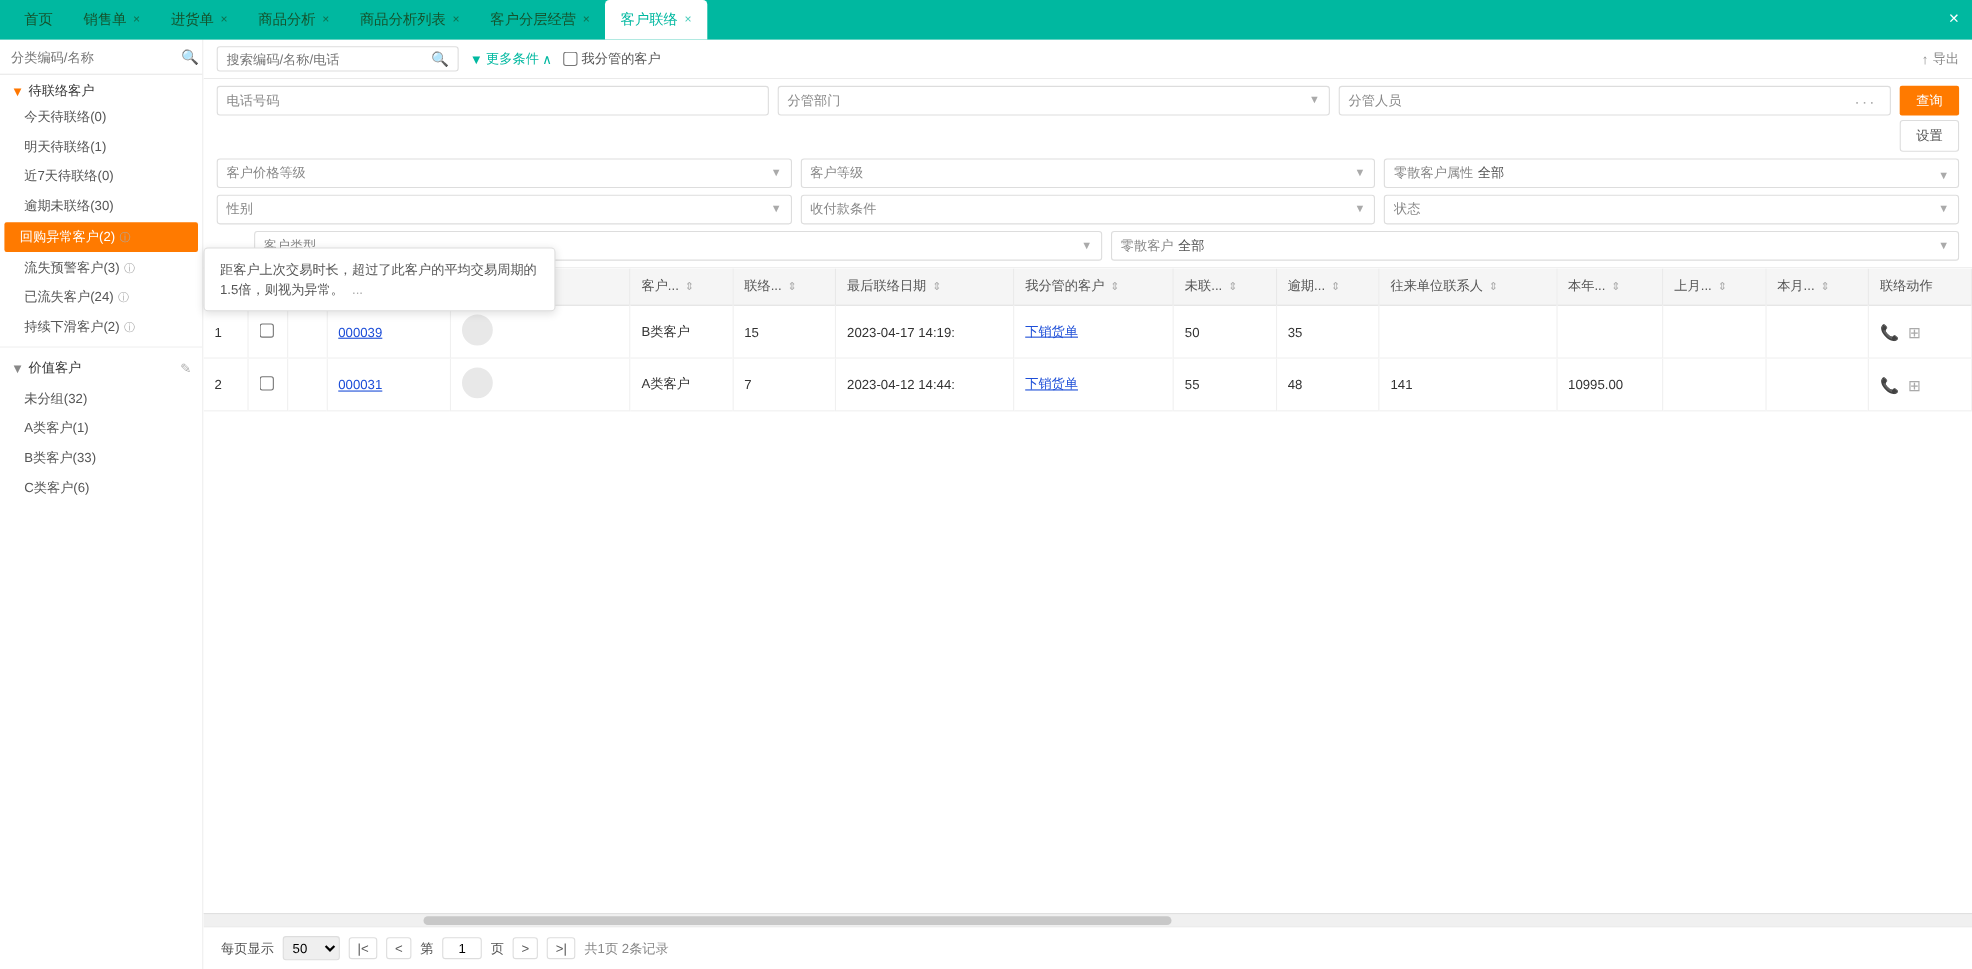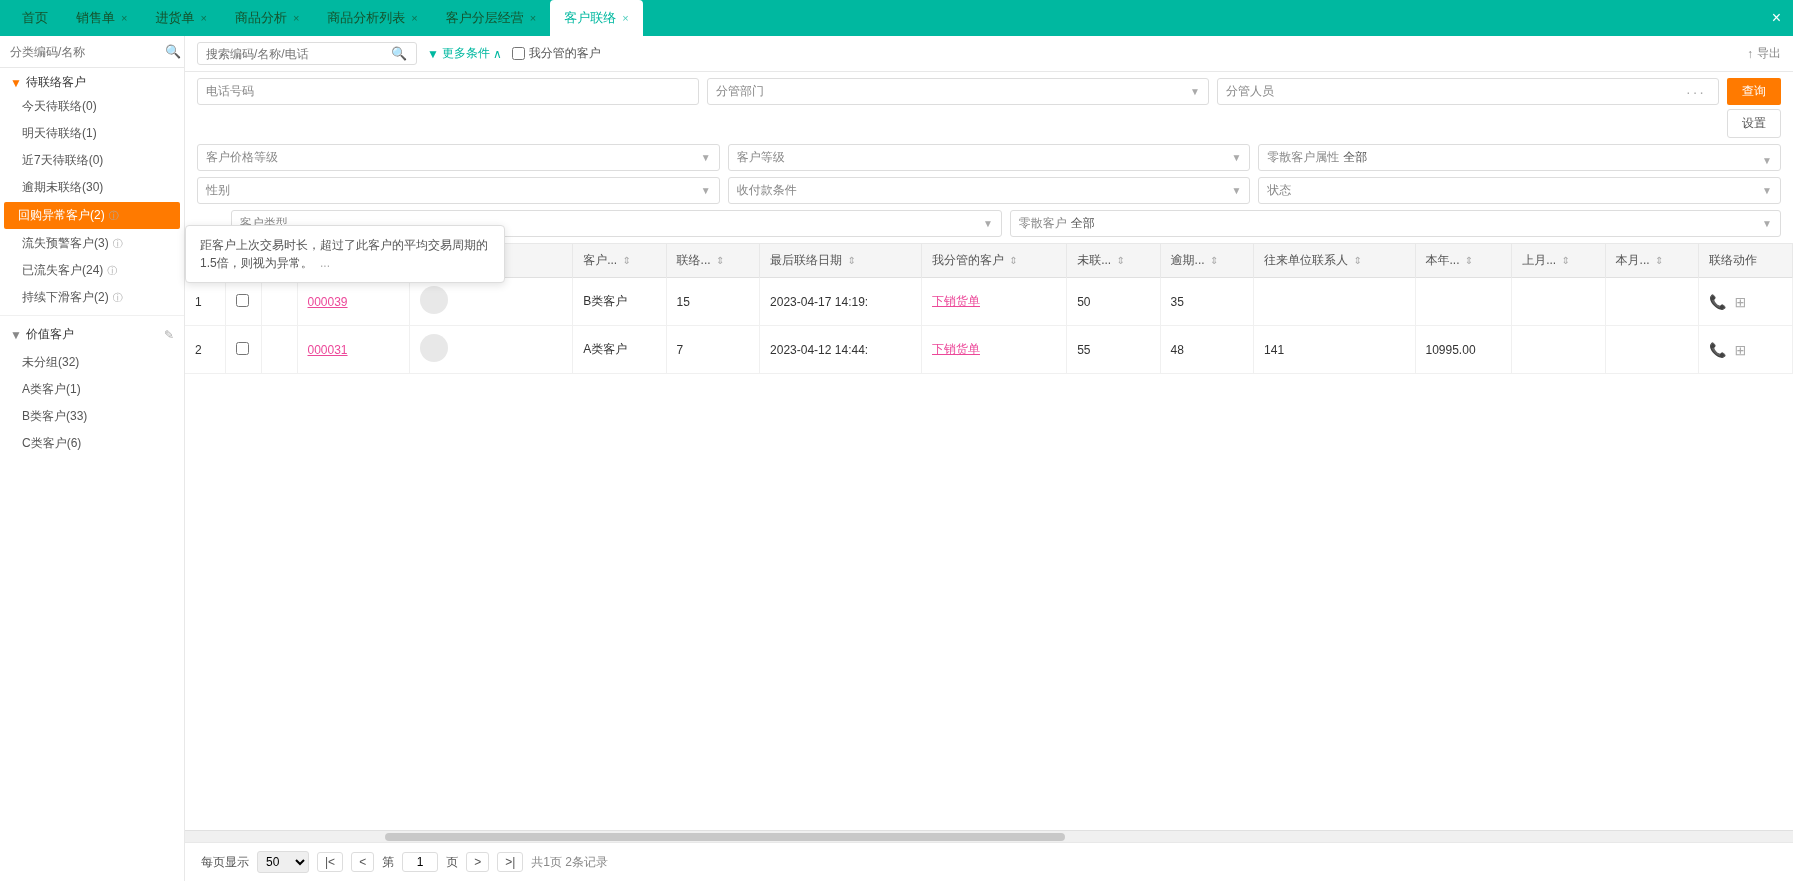--- a/index.html
+++ b/index.html
@@ -157,21 +157,21 @@
     thead th {
       padding: 8px 10px; text-align: left; color: #555; font-weight: normal;
       border-right: 1px solid #e8e8e8; white-space: nowrap; position: relative;
     }
     thead th .col-sort { margin-left: 2px; color: #aaa; font-size: 10px; }
     tbody tr { border-bottom: 1px solid #f0f0f0; }
     tbody td {
       padding: 8px 10px; color: #333; border-right: 1px solid #f0f0f0;
       white-space: nowrap;
     }
-    .link-text { color: #ec4899; text-decoration: underline; cursor: pointer; }
+    .link-text { color: #1d4ed8; text-decoration: underline; cursor: pointer; }
     .avatar-placeholder {
       width: 28px; height: 28px; background: #e8e8e8; border-radius: 50%;
       display: inline-block;
     }
     .settings-icon { color: #888; cursor: pointer; font-size: 14px; }
     .row-actions { display: flex; gap: 8px; align-items: center; }
     .action-icon { color: #aaa; cursor: pointer; font-size: 14px; }
 
     
     .scroll-bar-area {

